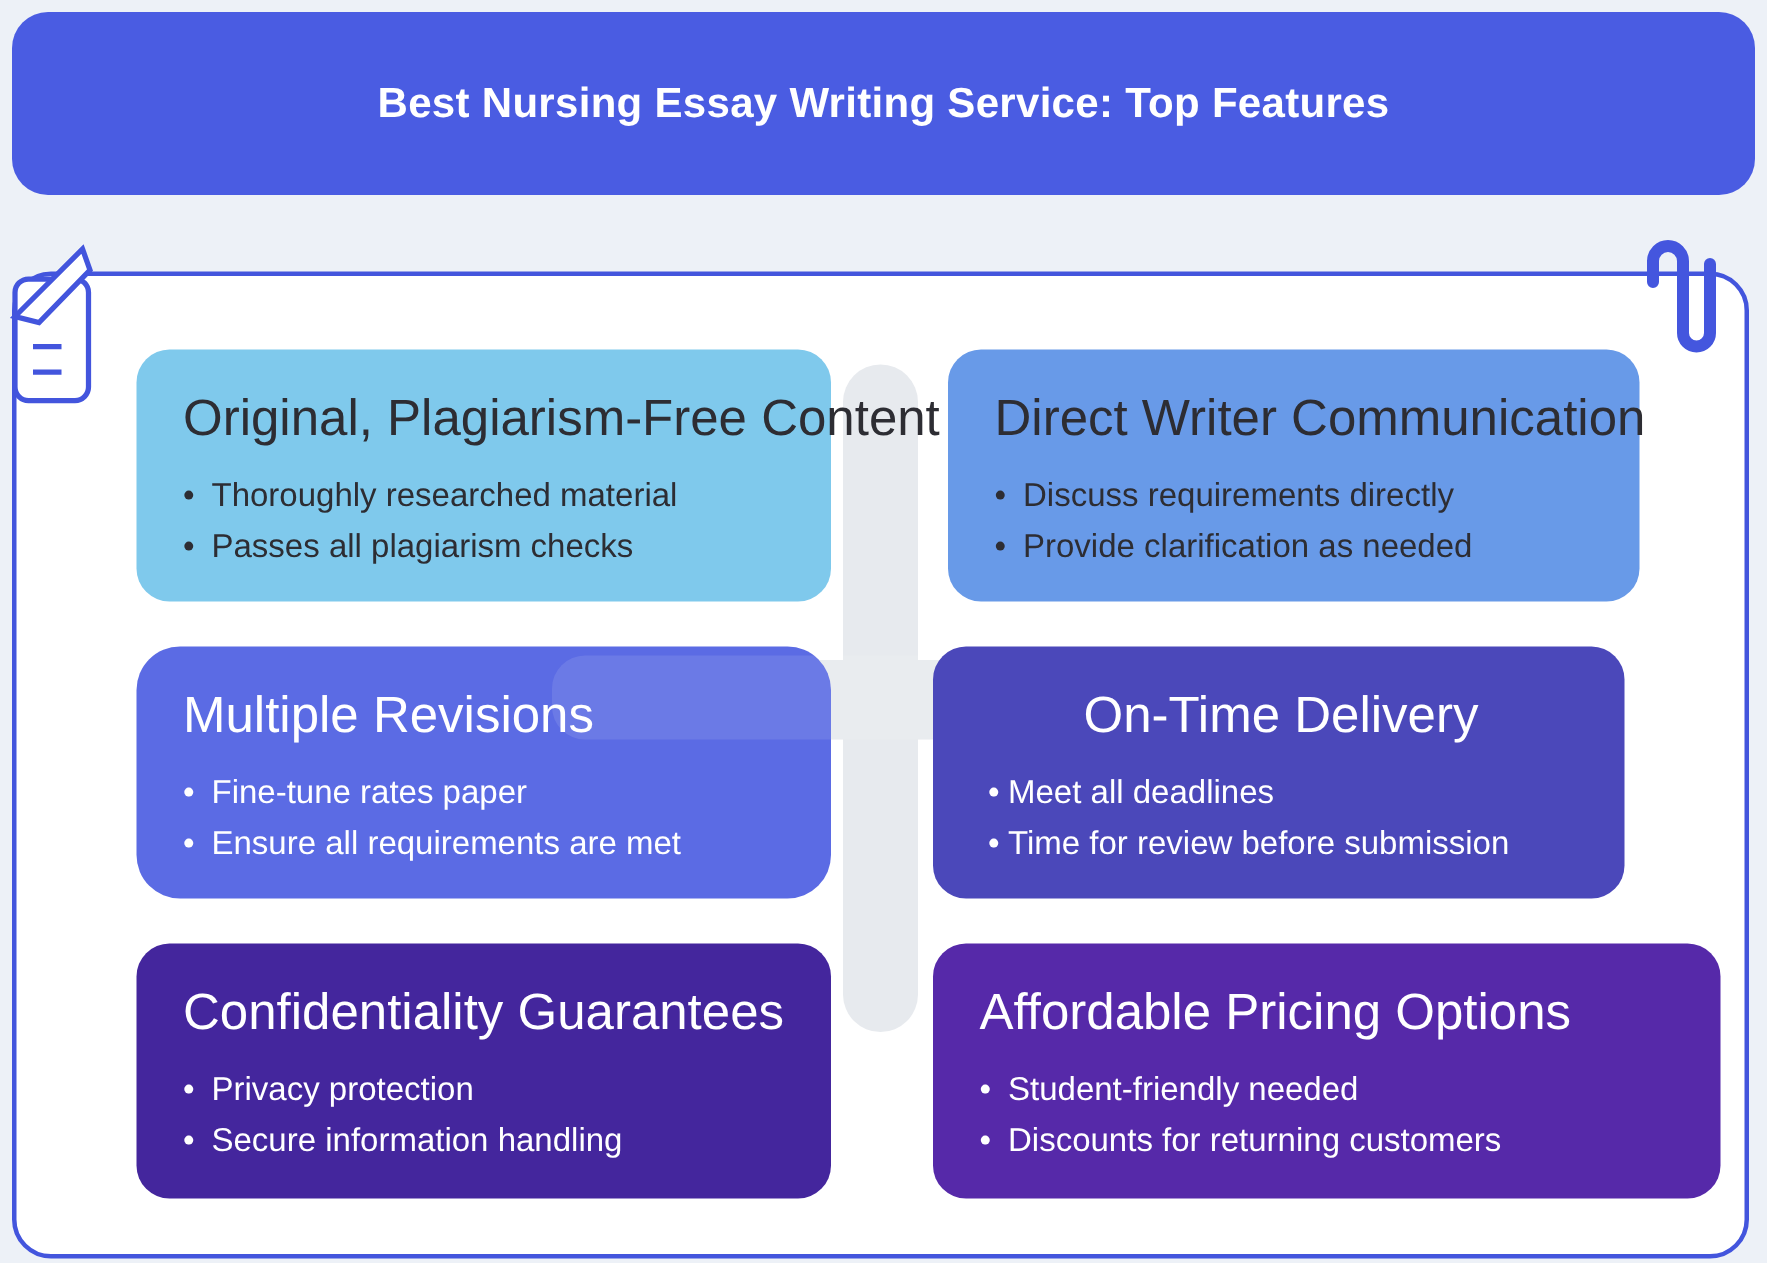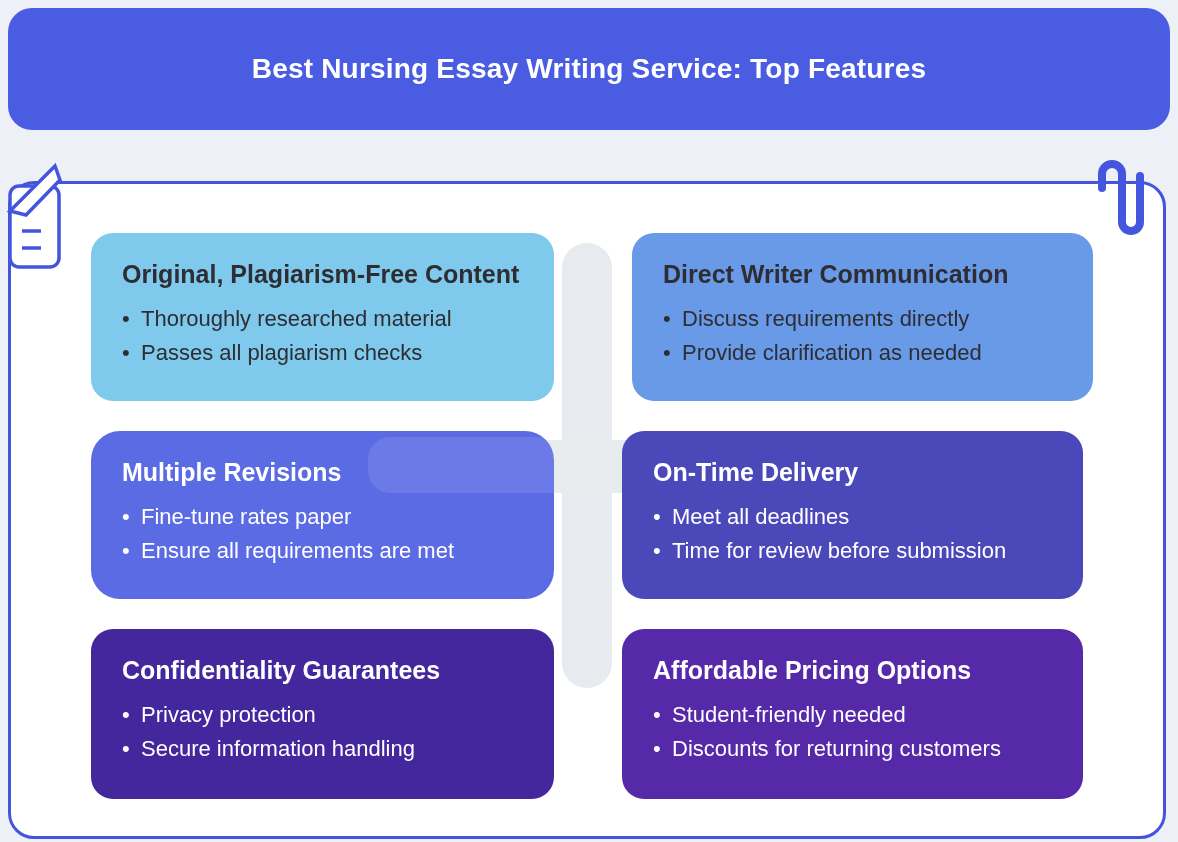--- a/index.html
+++ b/index.html
@@ -30,30 +30,30 @@
   }
   .connector-h{
     position:absolute;left:500px;top:440px;width:175px;height:53px;
     background:#e7eaee;border-radius:26px;z-index:1;
   }
   
   .card{
     position:absolute;width:463px;height:168px;border-radius:22px;
     box-sizing:border-box;padding:26px 28px 0 31px;z-index:2;
   }
-  .card .title{font-size:25px;font-weight:700;margin:0 0 13px 0;line-height:1.2;white-space:nowrap;}
+  .card .title{font-size:34px;font-weight:400;margin:0 0 13px 0;line-height:1.2;white-space:nowrap;}
   .bullets{display:flex;flex-direction:column;}
   .bullet{display:flex;align-items:baseline;font-size:22px;line-height:34px;white-space:nowrap;}
   .bullet .marker{width:19px;flex:0 0 19px;}
   .card-1{left:91px;top:233px;background:#7fc9ec;color:#2d2d33;}
   .card-2{left:622px;top:233px;width:461px;background:#689ae8;color:#2d2d33;margin-left:10px;}
   .card-3{left:91px;top:431px;background:#5b6be4;color:#ffffff;border-radius:29px;}
-  .card-4{left:622px;top:431px;width:461px;background:#4b48ba;color:#ffffff;}
+  .card-4{left:622px;top:431px;width:461px;background:#4b48ba;color:#ffffff;text-align:center;}
   .card-5{left:91px;top:629px;height:170px;background:#44269d;color:#ffffff;}
-  .card-6{left:622px;top:629px;width:461px;height:170px;background:#5629a9;color:#ffffff;}
+  .card-6{left:622px;top:629px;width:525px;height:170px;background:#5629a9;color:#ffffff;}
   .card-highlight{
     position:absolute;left:277px;top:6px;width:270px;height:56px;border-radius:22px;
     background:rgba(255,255,255,.10);pointer-events:none;
   }
   
   .note-svg{position:absolute;left:3px;top:158px;z-index:3;}
   .clip-svg{position:absolute;left:1090px;top:152px;z-index:3;}
 </style>
 </head>
 <body>

